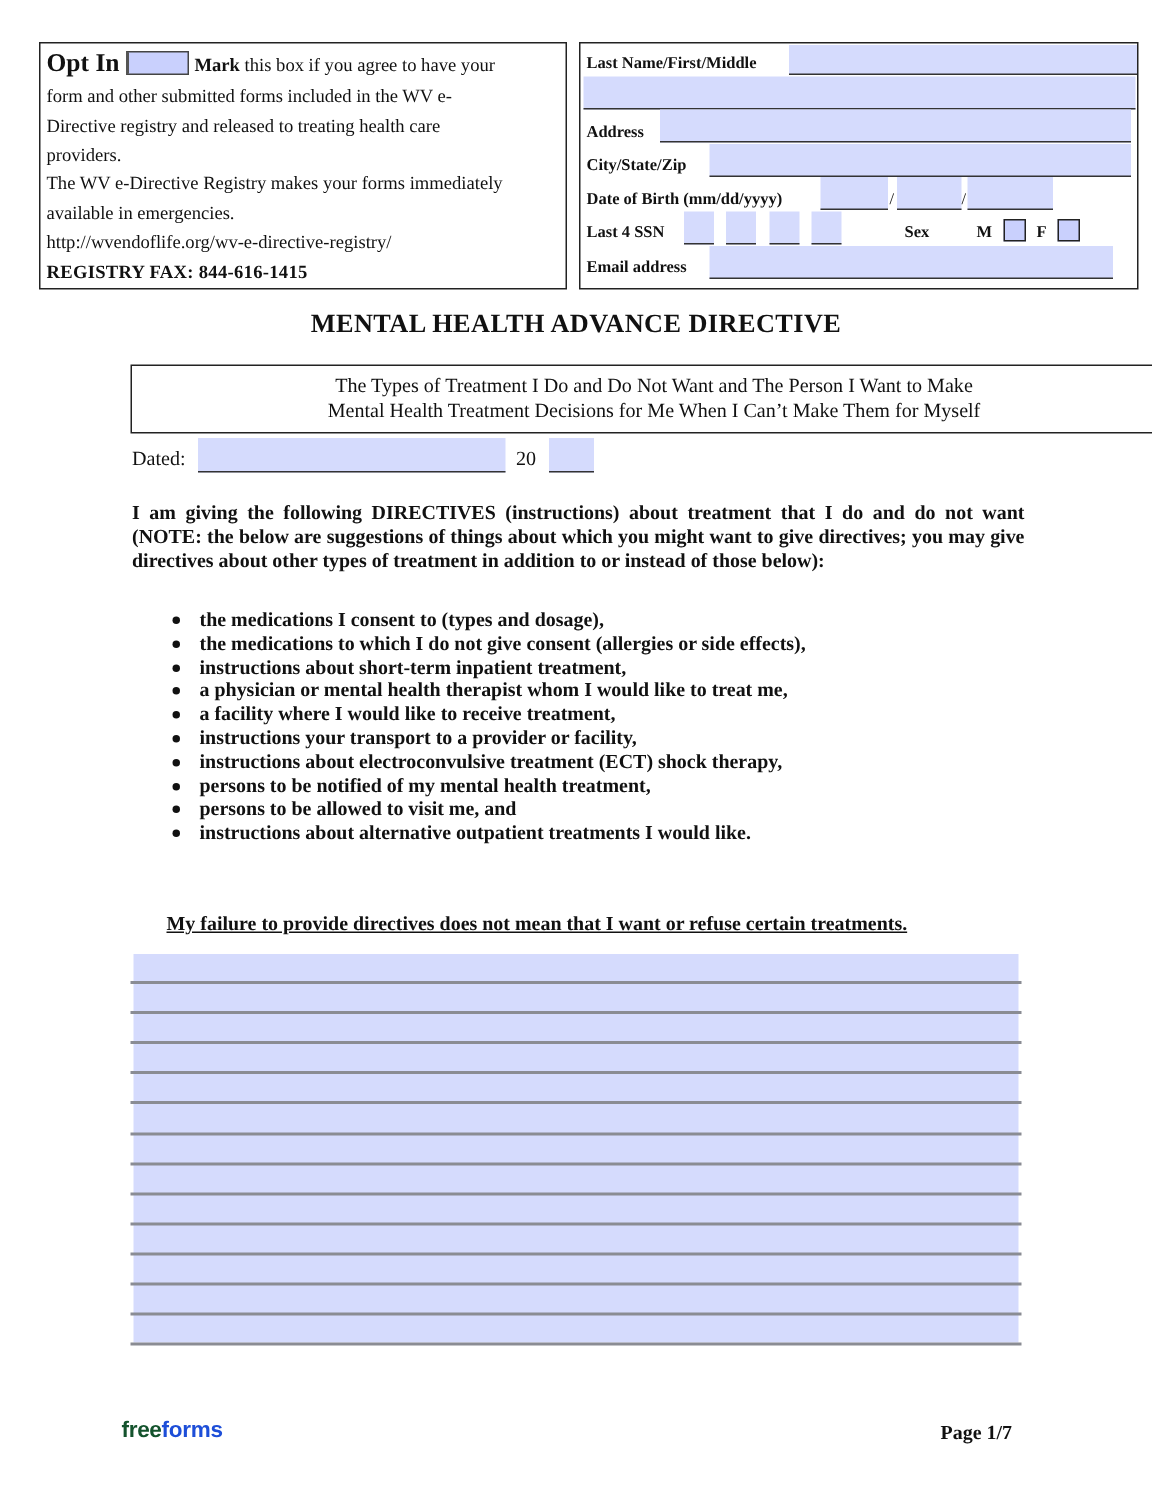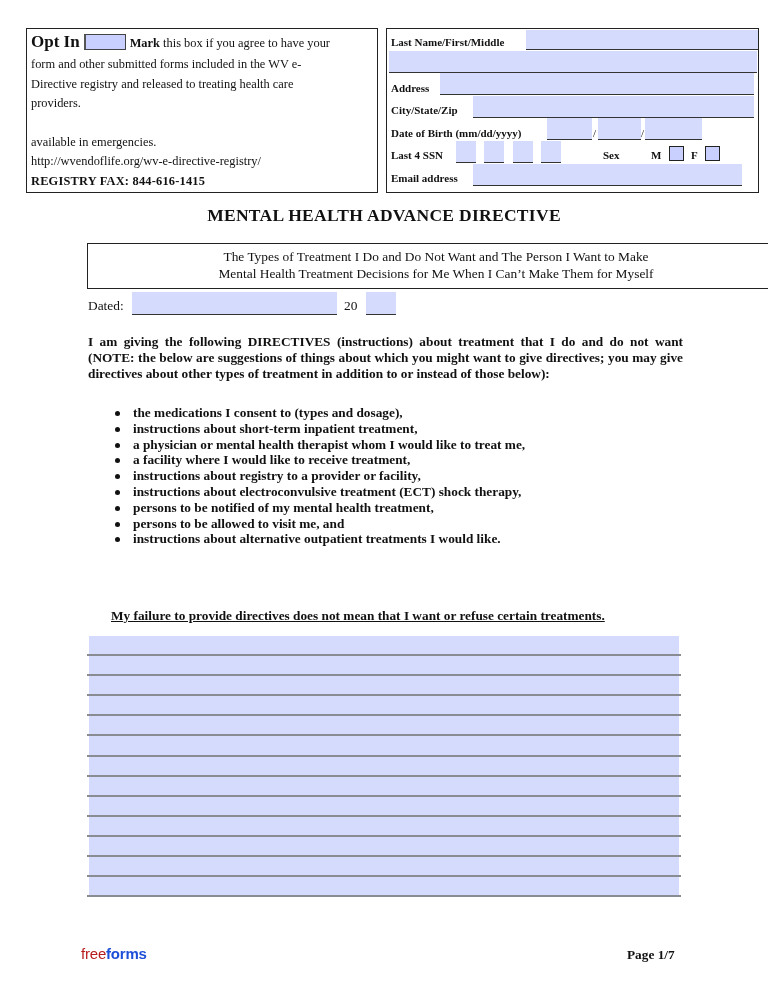--- a/index.html
+++ b/index.html
@@ -38,35 +38,36 @@
   #bullets { left: 110px; top: 405px; margin: 0; padding: 0; list-style: none; font-weight: bold; font-size: 13.3px; }
   #bullets li { height: 15.8px; line-height: 15.8px; position: relative; padding-left: 23px; white-space: nowrap; }
   #bullets li .dot { position: absolute; left: 5px; top: 6px; width: 5px; height: 5px; border-radius: 50%; background: #111; }
 
   #failure { left: 111px; top: 608px; font-weight: bold; font-size: 13.3px; text-decoration: underline; white-space: nowrap; }
 
   #lines-area { left: 89px; top: 636px; width: 590px; height: 259px; background: #d5dbfd; }
   .rule { position: absolute; left: 87px; width: 594px; height: 2px; background: #8a8c93; }
 
   #logo { left: 81px; top: 945px; font-family: "Liberation Sans", sans-serif; font-size: 15px; font-weight: bold; letter-spacing: -0.2px; }
-  #logo .free { color: #b91c1c; font-weight: normal; }
+  #logo .free { color: #14532d; font-weight: bold; }
   #logo .forms { color: #1d4ed8; }
   #pageno { left: 627px; top: 947px; font-size: 13.3px; font-weight: bold; }
 </style>
 </head>
 <body>
 
 <div id="optbox" class="abs">
   <div class="line" style="top:4px;">
     <span id="opt-title">Opt In</span><span id="opt-check"></span><b>Mark</b>
     <span>this box if you agree to have your</span>
   </div>
   <div class="line" style="top:26px;">form and other submitted forms included in the WV e-</div>
   <div class="line" style="top:46px;">Directive registry and released to treating health care</div>
   <div class="line" style="top:65px;">providers.</div>
+  <div class="line" style="top:84px;">The WV e-Directive Registry makes your forms immediately</div>
   <div class="line" style="top:104px;">available in emergencies.</div>
   <div class="line" style="top:123px;">http://wvendoflife.org/wv-e-directive-registry/</div>
   <div class="line" style="top:143px;" id="fax">REGISTRY FAX: 844-616-1415</div>
 </div>
 
 <div id="infobox" class="abs">
   <span class="lbl" style="left:4px; top:7px;">Last Name/First/Middle</span>
   <div class="fld" style="left:139px; top:1px; width:232px; height:20px;"></div>
   <div class="fld" style="left:2px; top:22px; width:368px; height:22px;"></div>
 
@@ -108,24 +109,25 @@
 
 <span id="dated-lbl" class="abs">Dated:</span>
 <div id="dated-field" class="abs fill uline"></div>
 <span id="year-lbl" class="abs">20</span>
 <div id="year-field" class="abs fill uline"></div>
 
 <div id="intro" class="abs">I am giving the following DIRECTIVES (instructions) about treatment that I do and do not want (NOTE: the below are suggestions of things about which you might want to give directives; you may give directives about other types of treatment in addition to or instead of those below):</div>
 
 <ul id="bullets" class="abs">
   <li><span class="dot"></span><span>the medications I consent to (types and dosage),</span></li>
+  <li><span class="dot"></span><span>the medications to which I do not give consent (allergies or side effects),</span></li>
   <li><span class="dot"></span><span>instructions about short-term inpatient treatment,</span></li>
   <li><span class="dot"></span><span>a physician or mental health therapist whom I would like to treat me,</span></li>
   <li><span class="dot"></span><span>a facility where I would like to receive treatment,</span></li>
-  <li><span class="dot"></span><span>instructions about registry to a provider or facility,</span></li>
+  <li><span class="dot"></span><span>instructions your transport to a provider or facility,</span></li>
   <li><span class="dot"></span><span>instructions about electroconvulsive treatment (ECT) shock therapy,</span></li>
   <li><span class="dot"></span><span>persons to be notified of my mental health treatment,</span></li>
   <li><span class="dot"></span><span>persons to be allowed to visit me, and</span></li>
   <li><span class="dot"></span><span>instructions about alternative outpatient treatments I would like.</span></li>
 </ul>
 
 <div id="failure" class="abs">My failure to provide directives does not mean that I want or refuse certain treatments.</div>
 
 <div id="lines-area" class="abs"></div>
 <div id="rules">

